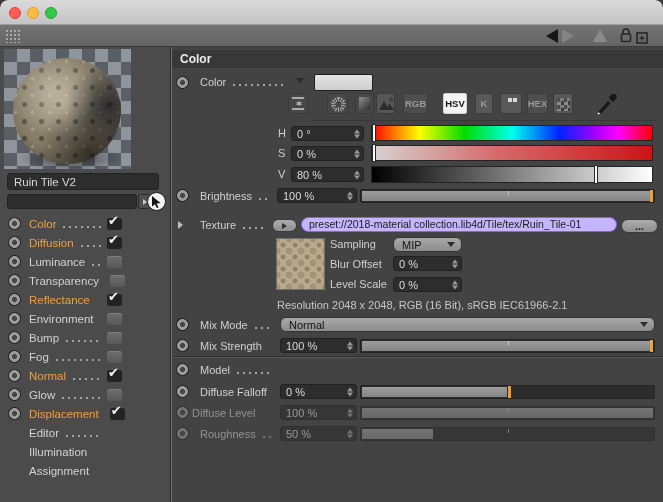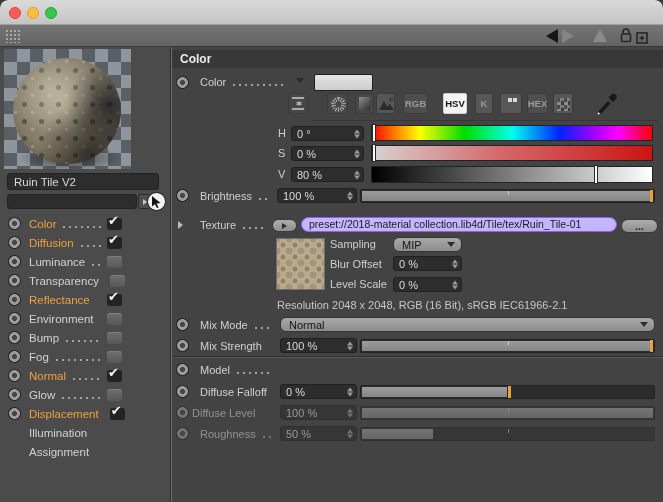--- a/index.html
+++ b/index.html
@@ -255,20 +255,26 @@
       <div class="ch-row active checked">
       <span class="radio ch-radio"></span>
       <span class="ch-lbl">Displacement</span>
       <span class="dots hidden"></span>
       <span class="ch-cb">
           <span class="check">✔</span>
         </span>
     </div>
       <div class="ch-row plain">
 
+      <span class="ch-lbl">Editor</span>
+      <span class="dots"></span>
+      <span class="ch-cb"></span>
+    </div>
+      <div class="ch-row plain">
+
       <span class="ch-lbl">Illumination</span>
       <span class="dots hidden"></span>
       <span class="ch-cb"></span>
     </div>
       <div class="ch-row plain">
 
       <span class="ch-lbl">Assignment</span>
       <span class="dots hidden"></span>
       <span class="ch-cb"></span>
     </div>

